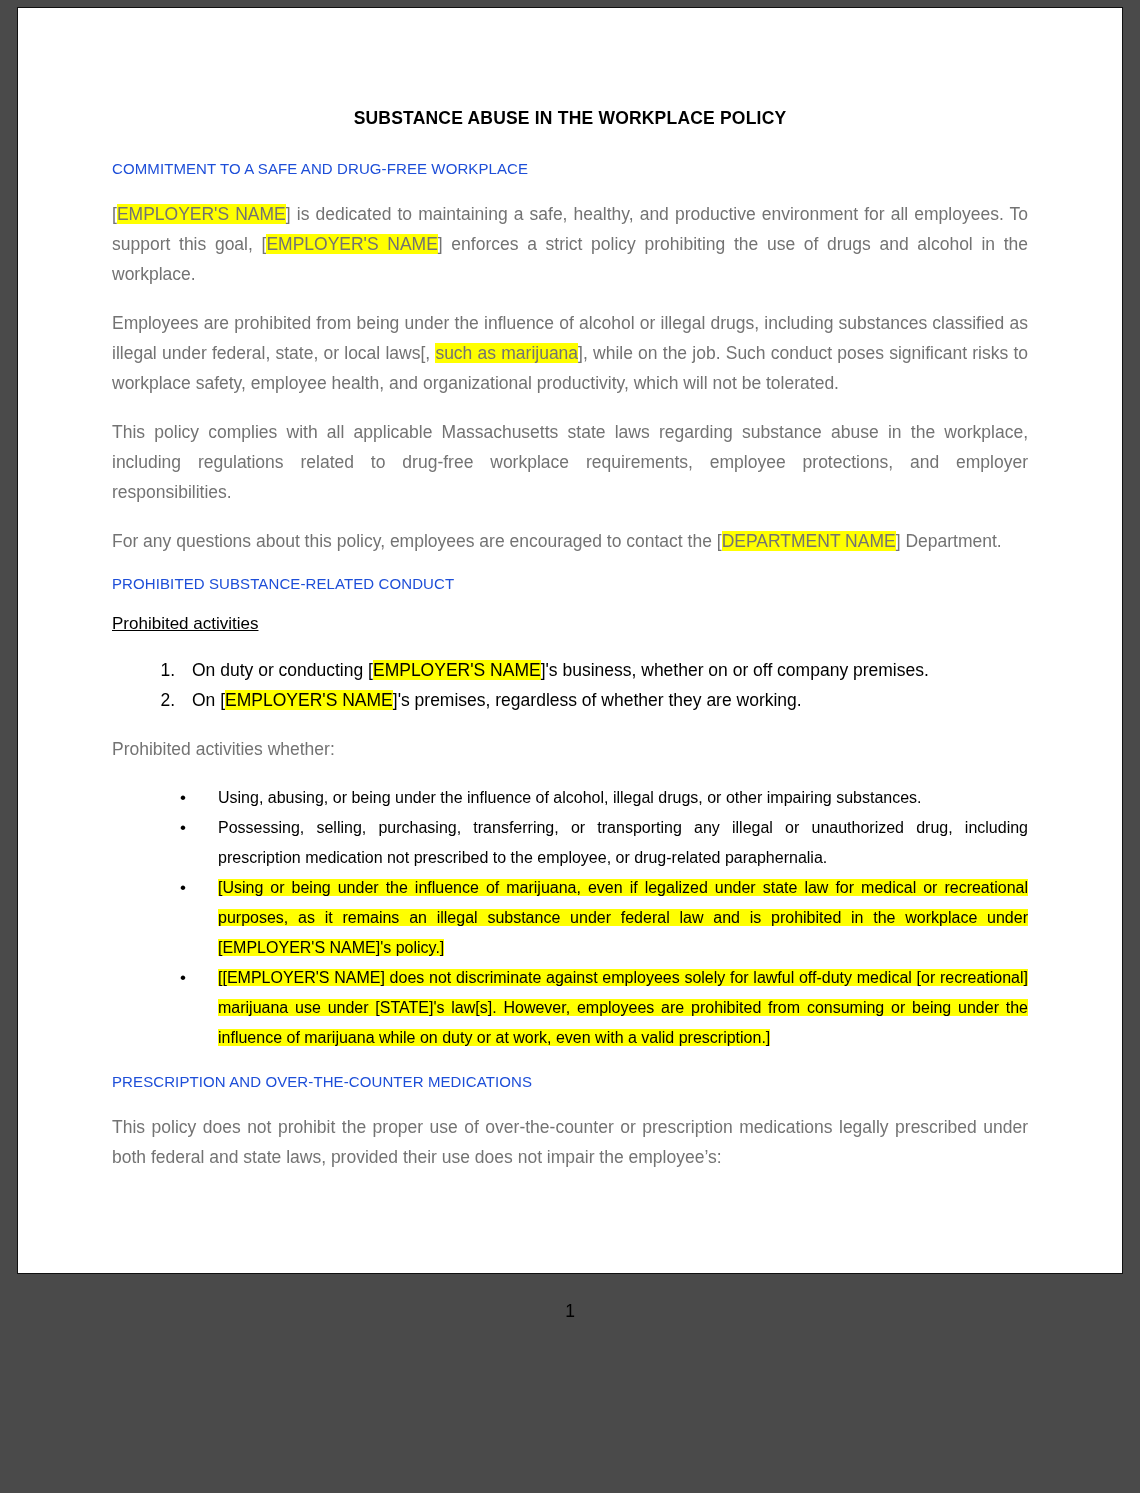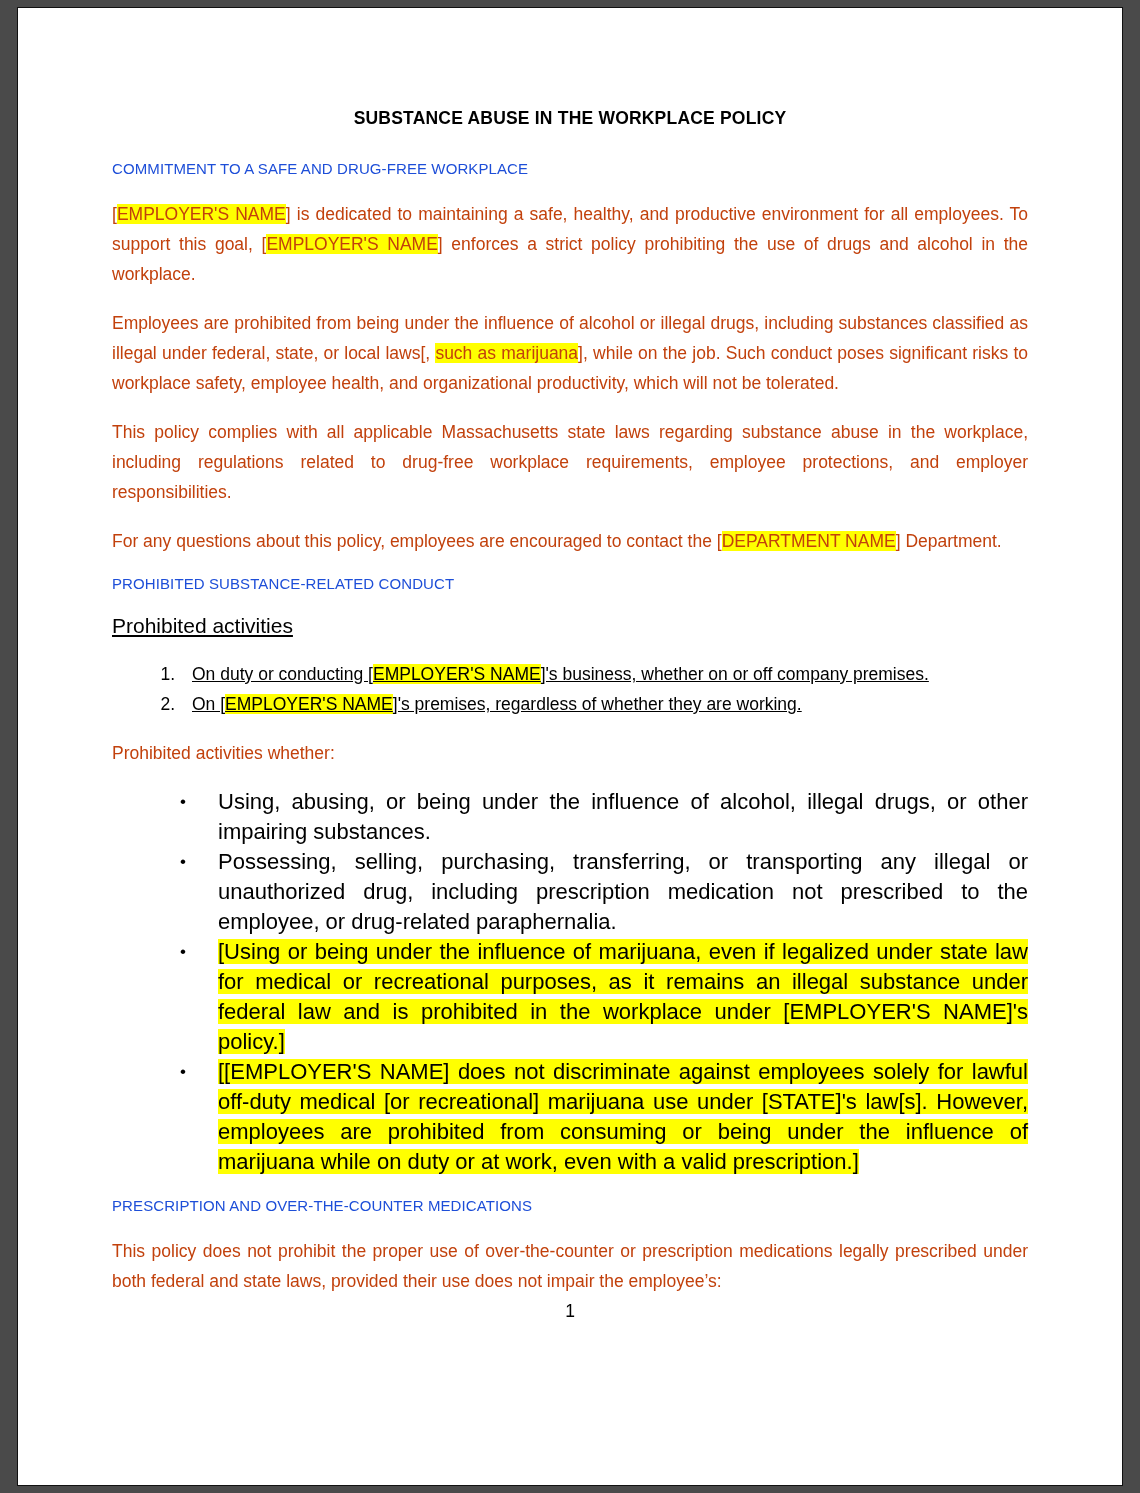--- a/index.html
+++ b/index.html
@@ -11,21 +11,21 @@
     width: 1140px;
     height: 1493px;
     font-family: "Liberation Sans", sans-serif;
     overflow: hidden;
   }
   .page-frame {
     position: absolute;
     left: 18px;
     top: 8px;
     width: 1104px;
-    height: 1477px;
+    height: 1265px;
     background: #ffffff;
     box-shadow: 0 0 0 1px #111;
   }
   .page-content {
     position: absolute;
     left: 94px;
     top: 100px;
     width: 916px;
   }
   .doc-title {
@@ -37,49 +37,48 @@
     margin: 0 0 31px 0;
   }
   h2.section-heading {
     font-size: 15px;
     font-weight: normal;
     color: #1d4ed8;
     margin: 0 0 22px 0;
     letter-spacing: 0.1px;
   }
   h3.sub-heading {
-    font-size: 21px;
+    font-size: 17px;
     font-weight: normal;
     color: #000;
     margin: 0 0 21px 0;
     text-decoration: underline;
   }
   p.para {
     font-size: 17.5px;
     line-height: 30px;
-    color: #c2410c;
+    color: #737373;
     margin: 0 0 19px 0;
     text-align: justify;
   }
   ol.numbered {
     margin: 0 0 19px 0;
     padding-left: 68px;
     font-size: 17.5px;
     line-height: 30px;
     color: #000;
   }
   ol.numbered li {
     margin-bottom: 0px;
     padding-left: 12px;
-    text-decoration: underline;
   }
   ul.bulleted {
     margin: 0 0 20px 0;
     padding-left: 68px;
-    font-size: 22px;
+    font-size: 16px;
     line-height: 30px;
     color: #000;
     list-style: none;
   }
   ul.bulleted li {
     position: relative;
     padding-left: 38px;
     margin-bottom: 0px;
     text-align: justify;
   }

